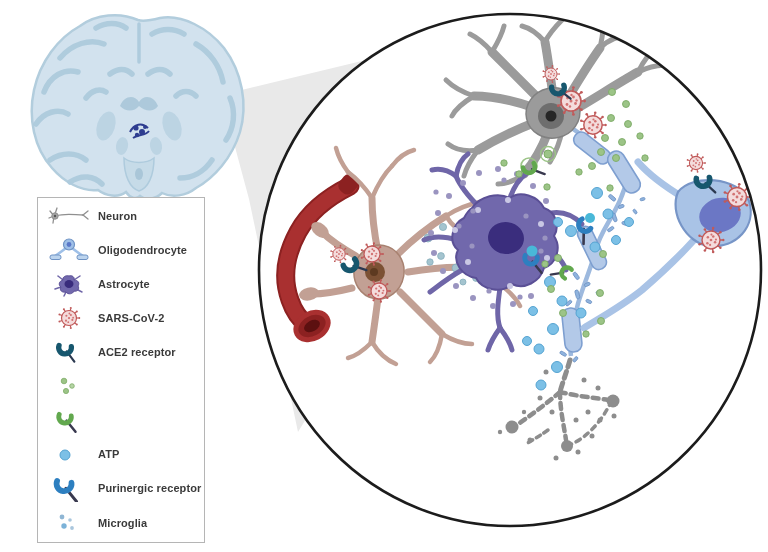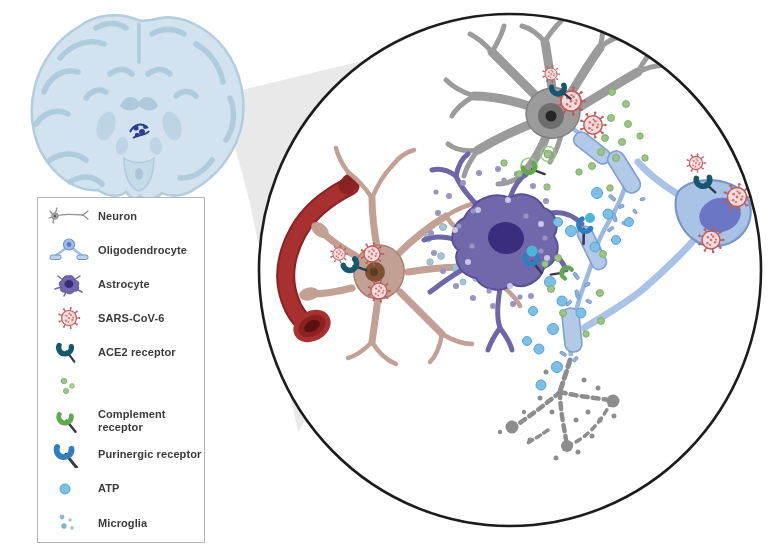--- a/index.html
+++ b/index.html
@@ -463,21 +463,21 @@
     <div class="llabel">Astrocyte</div>
   </div>
 
 
   <div class="lrow">
     <div class="licon">
         <svg width="44" height="26" viewBox="0 0 44 26">
       <use href="#virus-sym" transform="translate(22,13) scale(0.75)"></use>
     </svg>
       </div>
-    <div class="llabel">SARS-CoV-6</div>
+    <div class="llabel">SARS-CoV-2</div>
   </div>
 
   <div class="lrow">
     <div class="licon">
         <svg width="44" height="26" viewBox="0 0 44 26">
       <use href="#ace2-sym" transform="translate(18,9) scale(0.85)"></use>
     </svg>
       </div>
     <div class="llabel">ACE2 receptor</div>
   </div>
@@ -491,39 +491,38 @@
     </svg>
       </div>
   </div>
 
   <div class="lrow">
     <div class="licon">
         <svg width="44" height="26" viewBox="0 0 44 26">
       <use href="#receptor-sym" color="#62a84e" transform="translate(18,9) scale(1.05)"></use>
     </svg>
       </div>
-    <div class="llabel">Complement receptor</div>
+  </div>
+
+  <div class="lrow">
+    <div class="licon">
+        <svg width="44" height="26" viewBox="0 0 44 26">
+      <circle cx="18" cy="13" r="5" fill="#7cc0e6" stroke="#55a3d1" stroke-width="1"></circle>
+    </svg>
+      </div>
+    <div class="llabel">ATP</div>
   </div>
 
   <div class="lrow">
     <div class="licon">
         <svg width="44" height="26" viewBox="0 0 44 26">
       <use href="#receptor-sym" color="#2d7fc0" transform="translate(17,8) scale(1.25)"></use>
     </svg>
       </div>
     <div class="llabel">Purinergic receptor</div>
-  </div>
-
-  <div class="lrow">
-    <div class="licon">
-        <svg width="44" height="26" viewBox="0 0 44 26">
-      <circle cx="18" cy="13" r="5" fill="#7cc0e6" stroke="#55a3d1" stroke-width="1"></circle>
-    </svg>
-      </div>
-    <div class="llabel">ATP</div>
   </div>
 
   <div class="lrow">
     <div class="licon">
         <svg width="44" height="26" viewBox="0 0 44 26">
       <circle cx="15" cy="7" r="2.4" fill="#8fb6d4"></circle>
       <circle cx="23" cy="10" r="1.8" fill="#a9c6dd"></circle>
       <circle cx="17" cy="16" r="2.7" fill="#7cb2d8"></circle>
       <circle cx="25" cy="18" r="1.9" fill="#a9c6dd"></circle>
     </svg>

